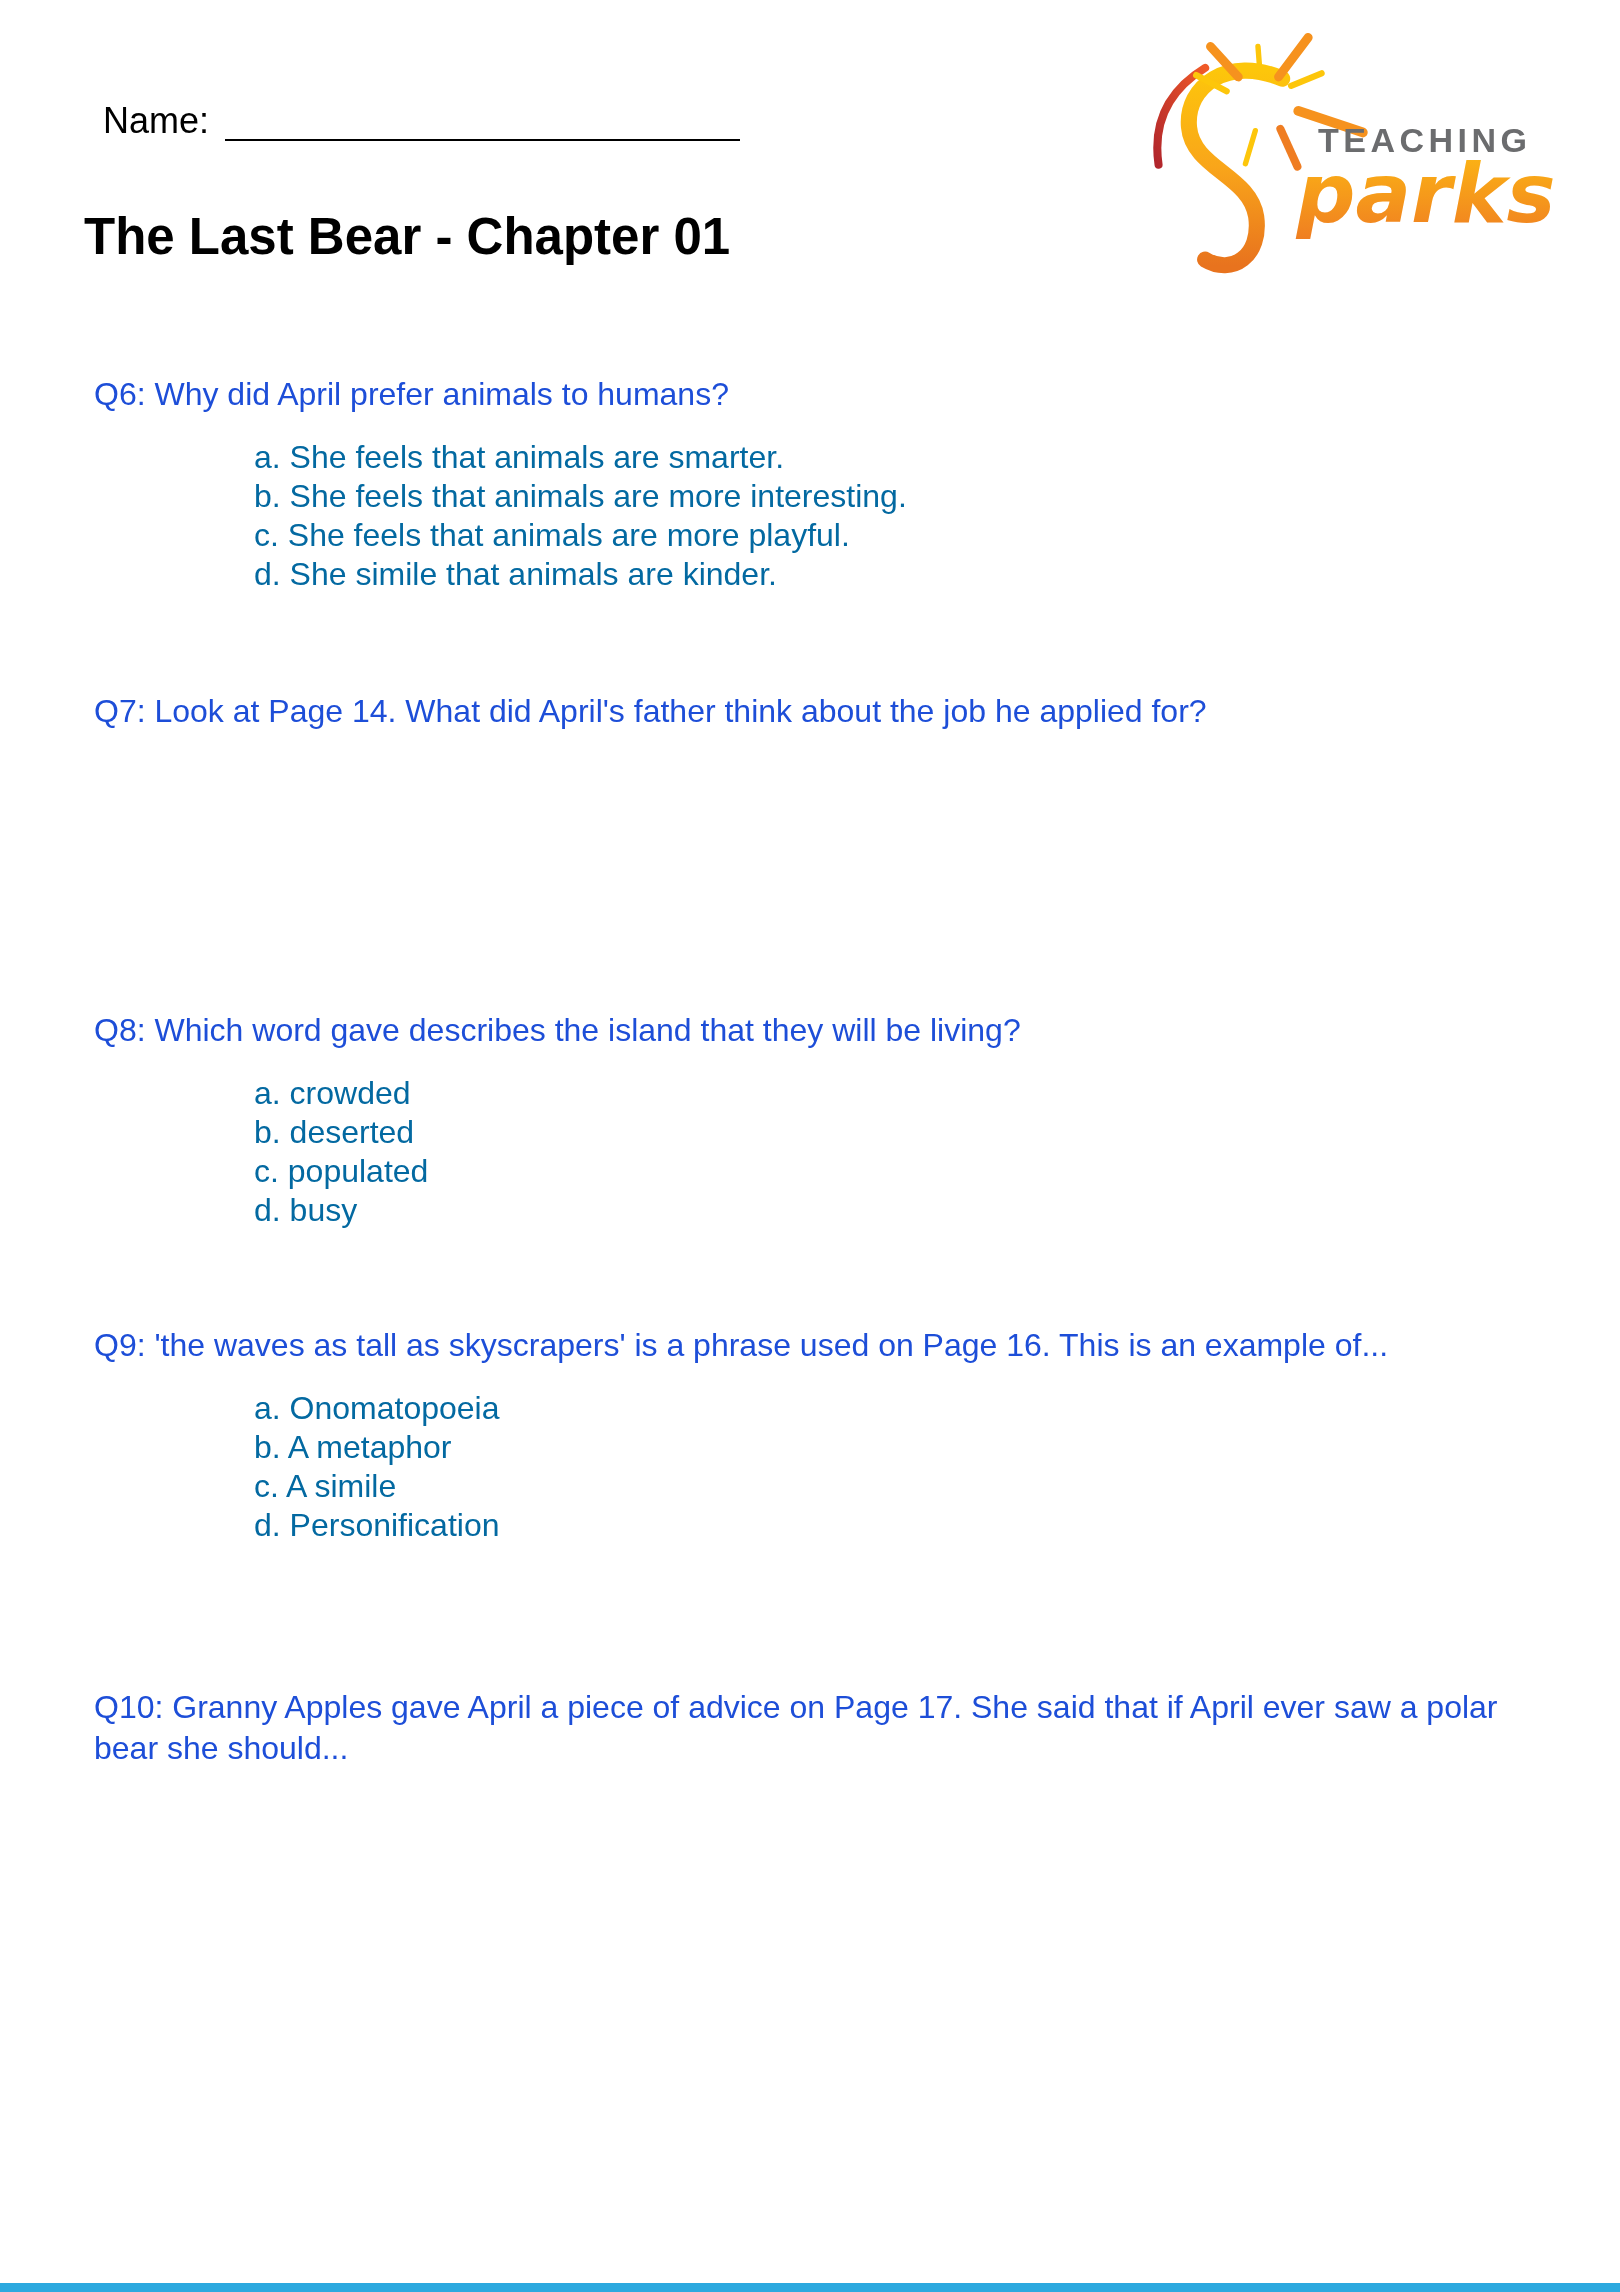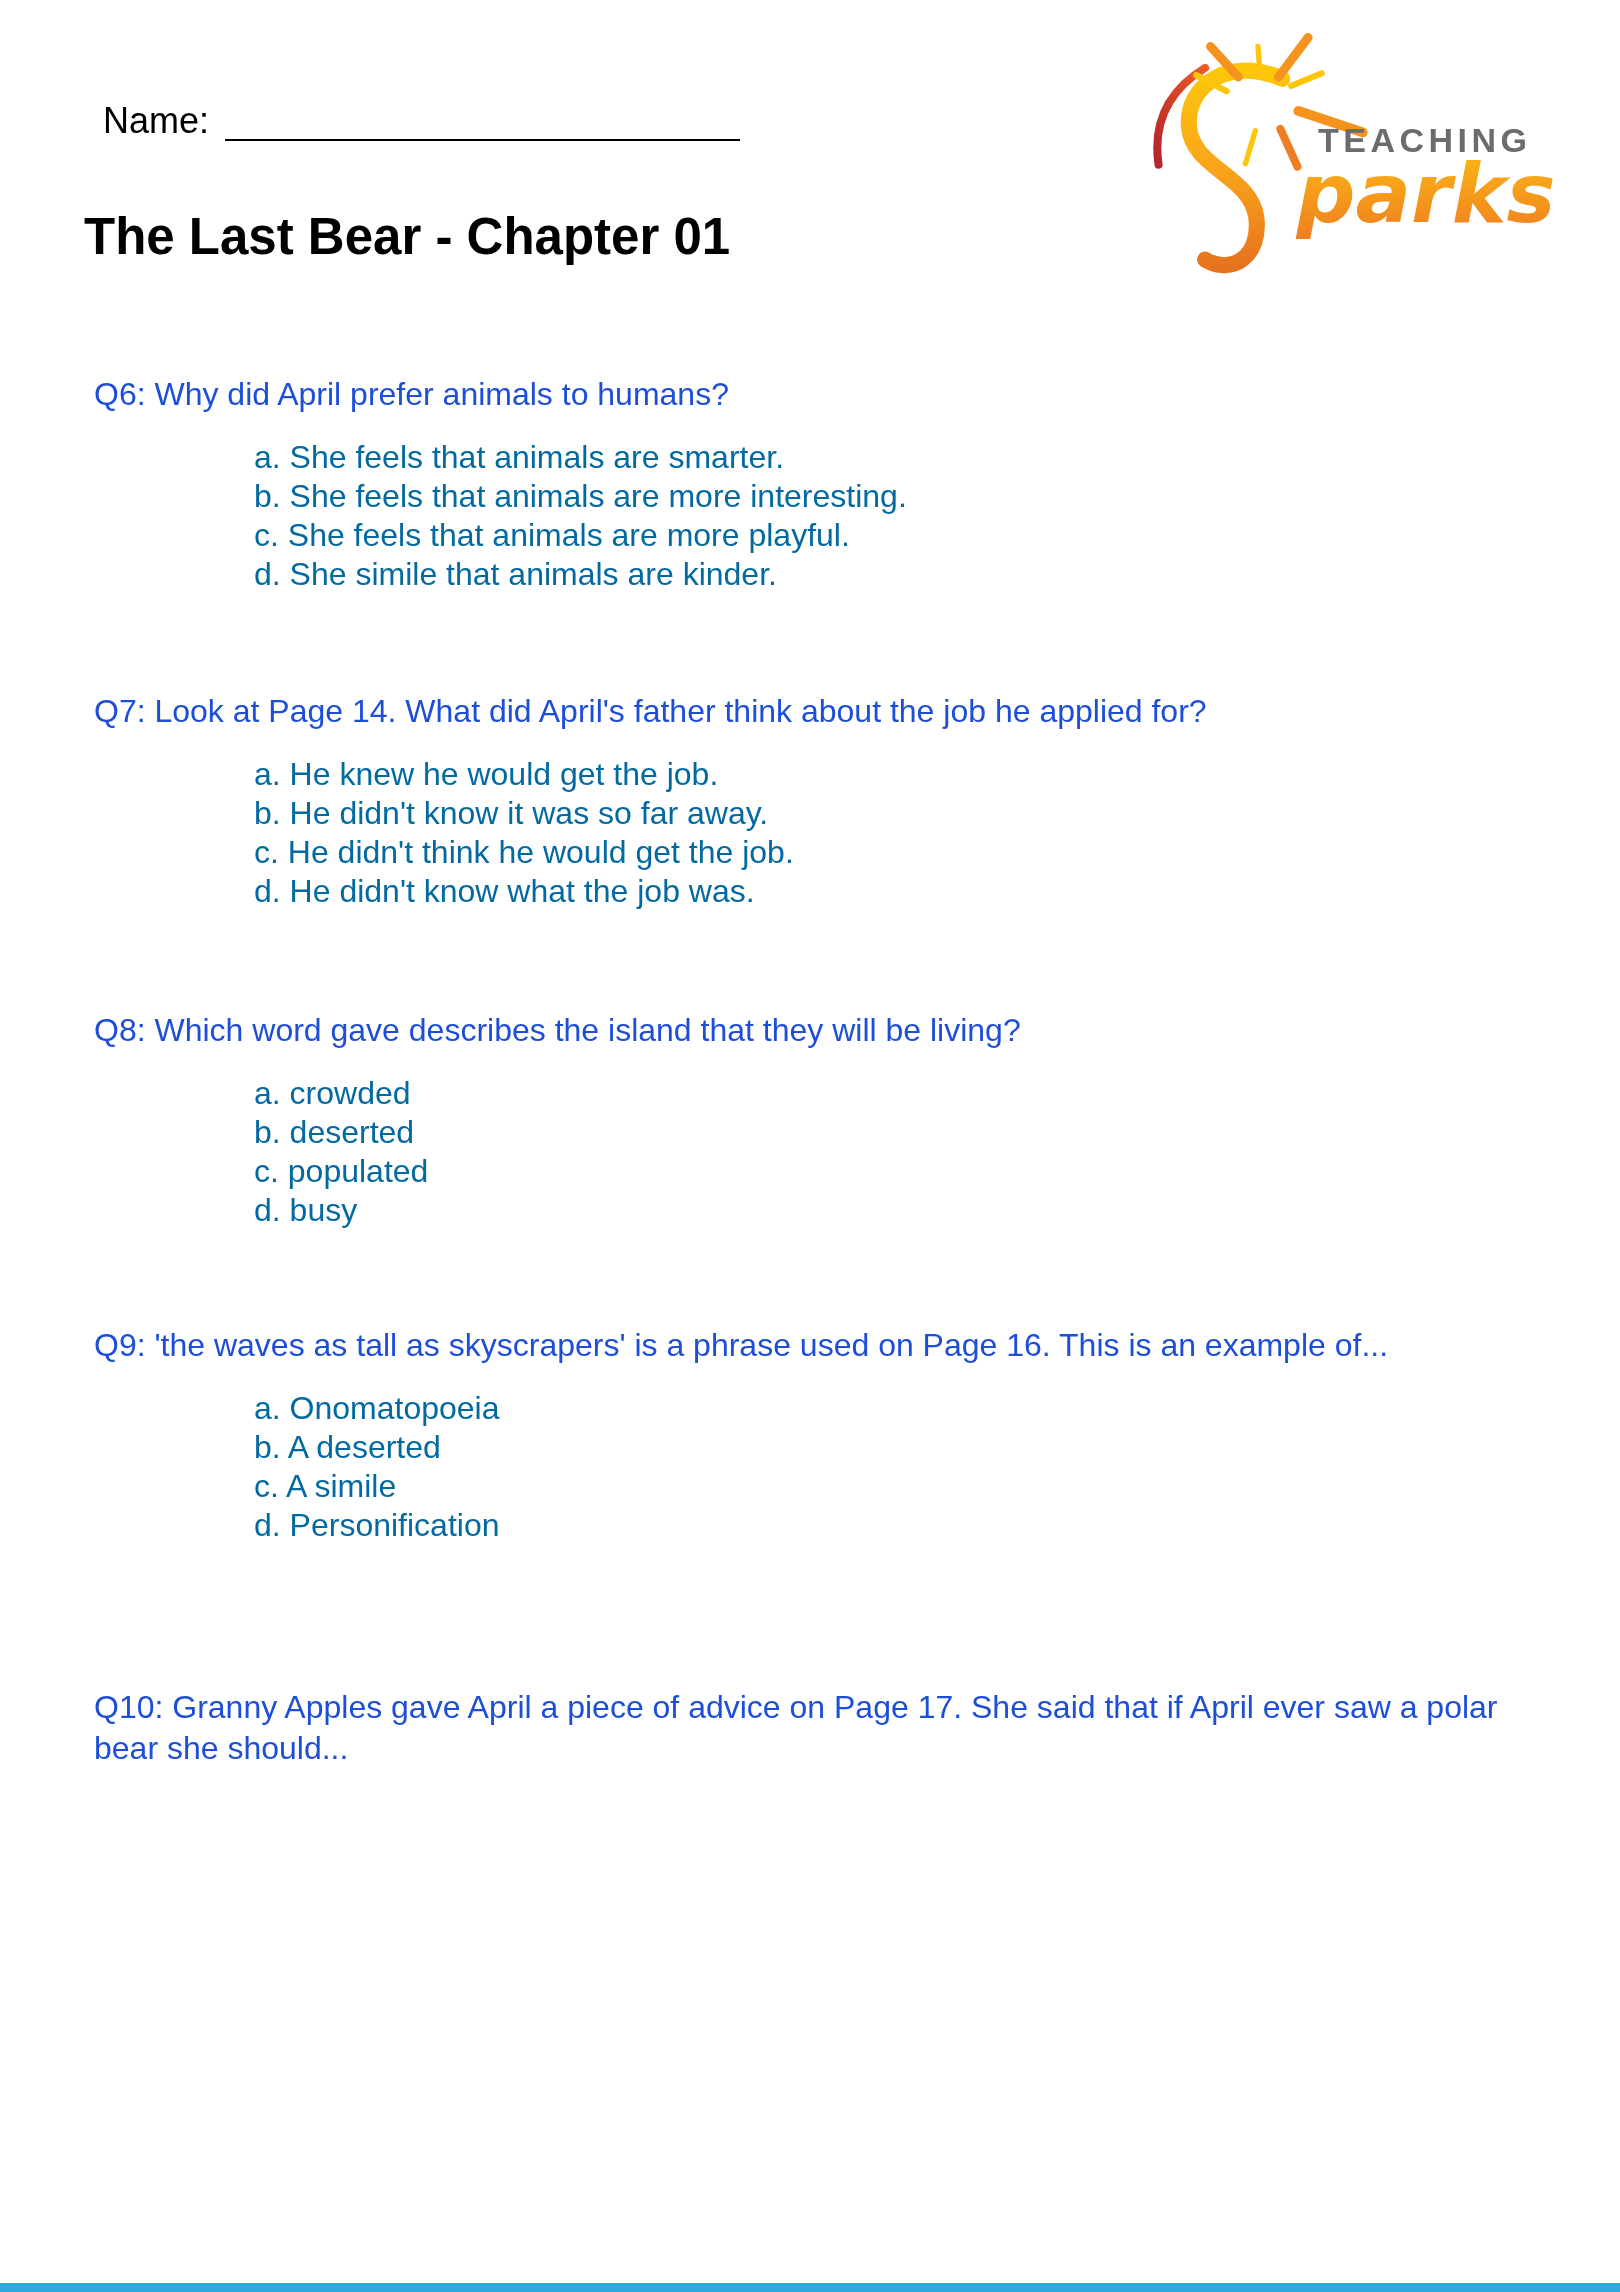--- a/index.html
+++ b/index.html
@@ -98,43 +98,37 @@
     <ul class="opts">
       <li>a. She feels that animals are smarter.</li>
       <li>b. She feels that animals are more interesting.</li>
       <li>c. She feels that animals are more playful.</li>
       <li>d. She simile that animals are kinder.</li>
     </ul>
   </section>
 
   <section class="question q7">
     <p class="qtext">Q7: Look at Page 14. What did April's father think about the job he applied for?</p>
-    <ul class="opts">
-      <li>a. He knew he would get the job.</li>
-      <li>b. He didn't know it was so far away.</li>
-      <li>c. He didn't think he would get the job.</li>
-      <li>d. He didn't know what the job was.</li>
-    </ul>
   </section>
 
   <section class="question q8">
     <p class="qtext">Q8: Which word gave describes the island that they will be living?</p>
     <ul class="opts">
       <li>a. crowded</li>
       <li>b. deserted</li>
       <li>c. populated</li>
       <li>d. busy</li>
     </ul>
   </section>
 
   <section class="question q9">
     <p class="qtext">Q9: 'the waves as tall as skyscrapers' is a phrase used on Page 16. This is an example of...</p>
     <ul class="opts">
       <li>a. Onomatopoeia</li>
-      <li>b. A deserted</li>
+      <li>b. A metaphor</li>
       <li>c. A simile</li>
       <li>d. Personification</li>
     </ul>
   </section>
 
   <section class="question q10">
     <p class="qtext">Q10: Granny Apples gave April a piece of advice on Page 17. She said that if April ever saw a polar bear she should...</p>
   </section>
 
   <div class="footer-bar" style="background: rgb(44, 169, 223);"></div>

